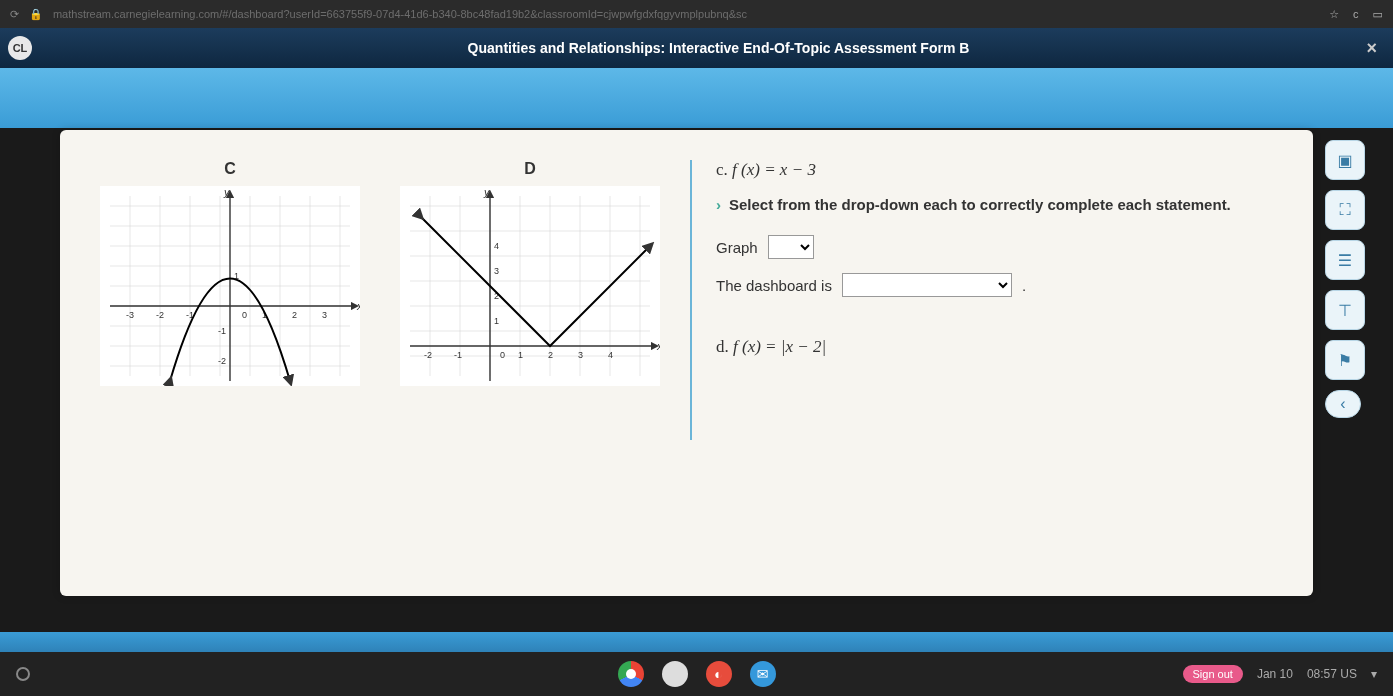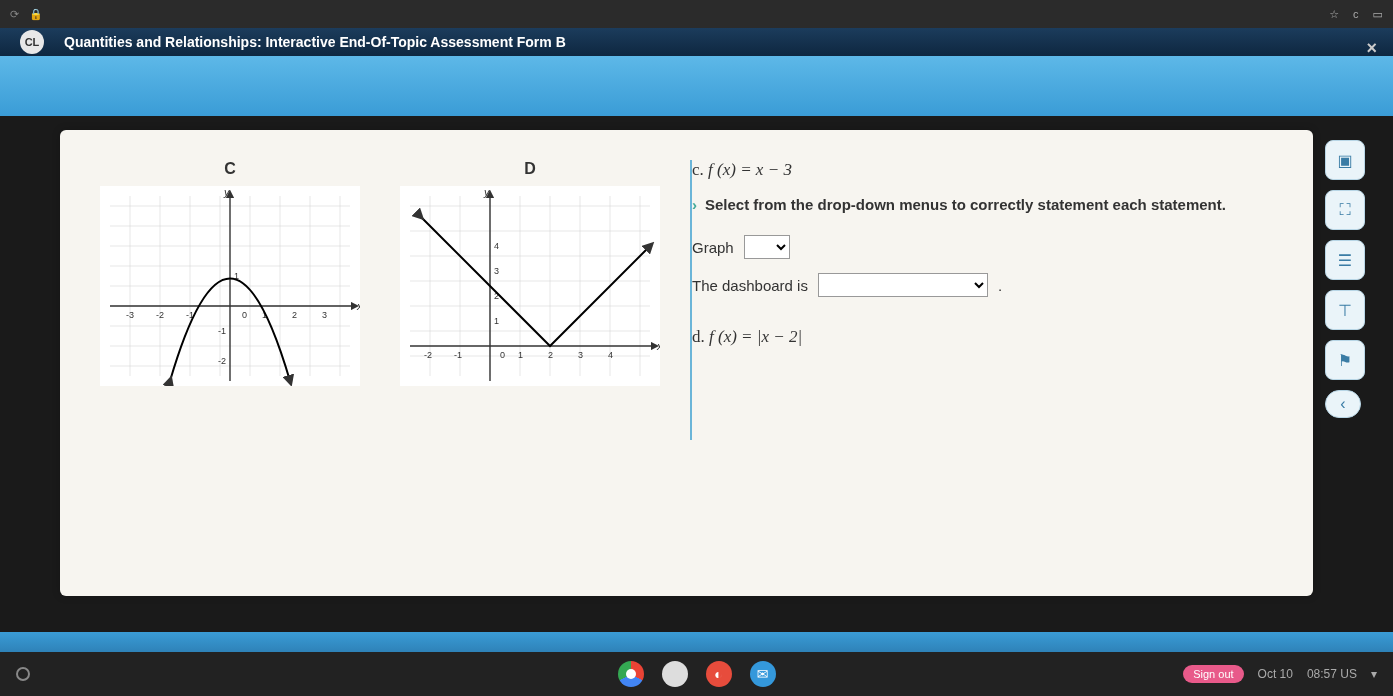--- a/index.html
+++ b/index.html
@@ -19,35 +19,35 @@
     padding: 0 10px;
     color: #888;
     font-size: 11px;
     gap: 10px;
   }
   .browser-bar .url { opacity: .7; }
   .browser-bar .right-icons { margin-left:auto; display:flex; gap:14px; color:#aaa;}
   .app-header {
     background: linear-gradient(#1c3c5c, #0e2740);
     color: #fff;
-    height: 28px;
+    height: 40px;
     display: flex;
     align-items: center;
-    padding: 0 20px;
+    padding: 0 8px;
     font-weight: bold;
     font-size: 14px;
     position: relative;
   }
   .cl-badge {
     width: 24px; height: 24px; border-radius: 50%;
     background: #e8e8e8; color:#333; font-size:11px; font-weight:bold;
     display:flex; align-items:center; justify-content:center;
     margin-right: 20px;
   }
-  .app-header .title { flex:1; text-align:left; }
+  .app-header .title { flex:1; text-align:center; }
   .close-x { position:absolute; right:16px; top:10px; color:#ccc; font-size:18px;}
   .blue-strip {
     height: 60px;
     background: linear-gradient(#5db8e8, #3a9cd6);
   }
   .workspace {
     position: absolute;
     top: 130px;
     left: 60px;
     right: 80px;
@@ -68,20 +68,21 @@
   .graphs { display:flex; gap:40px; }
   .graph-block { display:flex; flex-direction:column; align-items:center; }
   .graph-label { font-weight:bold; font-size:16px; margin-bottom:8px; color:#333;}
   .axis-label { font-size:11px; font-style:italic; fill:#333; }
   svg.graph { background:#fff; }
   .right-panel {
     flex:1;
     font-size: 15px;
     color:#333;
     border-left: 2px solid #6bb5d8;
+    padding-left: 24px;
     min-height: 280px;
   }
   .eq-line { margin-bottom: 14px; font-family: 'Times New Roman', serif; font-size:17px;}
   .instr { display:flex; gap:8px; margin-bottom:20px; line-height:1.4;}
   .instr .caret { color:#4a9; font-weight:bold; }
   .answer-row { margin: 14px 0; display:flex; align-items:center; gap:10px; font-size:15px;}
   select.small { width:46px; height:24px; border:1px solid #999; background:#fff; font-size:12px;}
   select.wide { width:170px; height:24px; border:1px solid #999; background:#fff; font-size:12px;}
   .footer-row {
     position:absolute;
@@ -144,20 +145,21 @@
     height:20px;
     background: linear-gradient(#3a9cd6,#2e82b8);
   }
 </style>
 </head>
 <body>
 
 <div class="browser-bar">
   <span>⟳</span>
   <span>🔒</span>
+  <span class="url">mathstream.carnegielearning.com/#/dashboard?userId=663755f9-07d4-41d6-b340-8bc48fad19b2&amp;classroomId=cjwpwfgdxfqgyvmplpubnq&amp;sc</span>
   <div class="right-icons">
     <span>☆</span>
     <span>c</span>
     <span>▭</span>
   </div>
 </div>
 
 <div class="app-header">
   <div class="cl-badge">CL</div>
   <div class="title">Quantities and Relationships: Interactive End-Of-Topic Assessment Form B</div>
@@ -264,35 +266,35 @@
         </svg>
       </div>
     </div>
 
     <div class="right-panel">
       <div class="eq-line">
         <span>c. </span><i>f (x) = x − 3</i>
       </div>
       <div class="instr">
         <span class="caret">›</span>
-        <b>Select from the drop-down menus to correctly statement each statement.</b>
+        <b>Select from the drop-down each to correctly complete each statement.</b>
       </div>
 
       <div class="answer-row">
         <span>Graph</span>
         <select class="small"></select>
       </div>
 
       <div class="answer-row">
         <span>The dashboard is</span>
         <select class="wide"></select>
         <span>.</span>
       </div>
 
-      <div class="eq-line" style="margin-top:30px">
+      <div class="eq-line" style="margin-top:40px">
         <span>d. </span><i>f (x) = |x − 2|</i>
       </div>
     </div>
   </div>
 </div>
 
 <div class="side-tools">
   <div class="tool">▣</div>
   <div class="tool">⛶</div>
   <div class="tool">☰</div>
@@ -317,17 +319,17 @@
 <div class="taskbar">
   <span style="width:14px;height:14px;border:2px solid #888;border-radius:50%"></span>
   <div class="center-icons">
     <div class="tb-icon tb-chrome"></div>
     <div class="tb-icon" style="background:#ddd"></div>
     <div class="tb-icon tb-red">◐</div>
     <div class="tb-icon tb-blue">✉</div>
   </div>
   <div class="tb-right">
     <span class="signout">Sign out</span>
-    <span>Oct 10</span>
+    <span>Jan 10</span>
     <span>08:57 US</span>
     <span>▾</span>
   </div>
 </div>
 
 </body></html>

